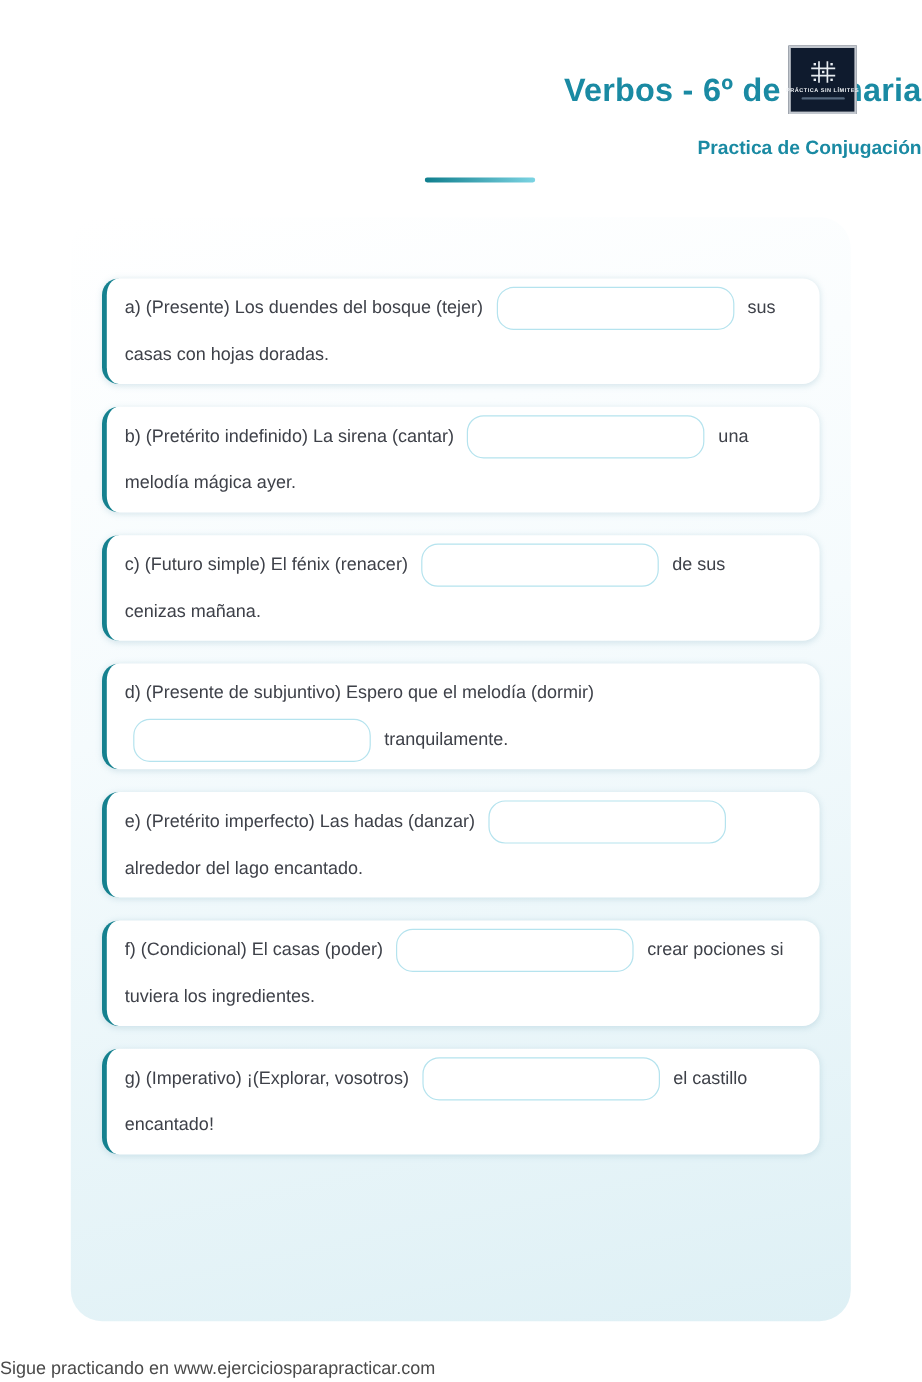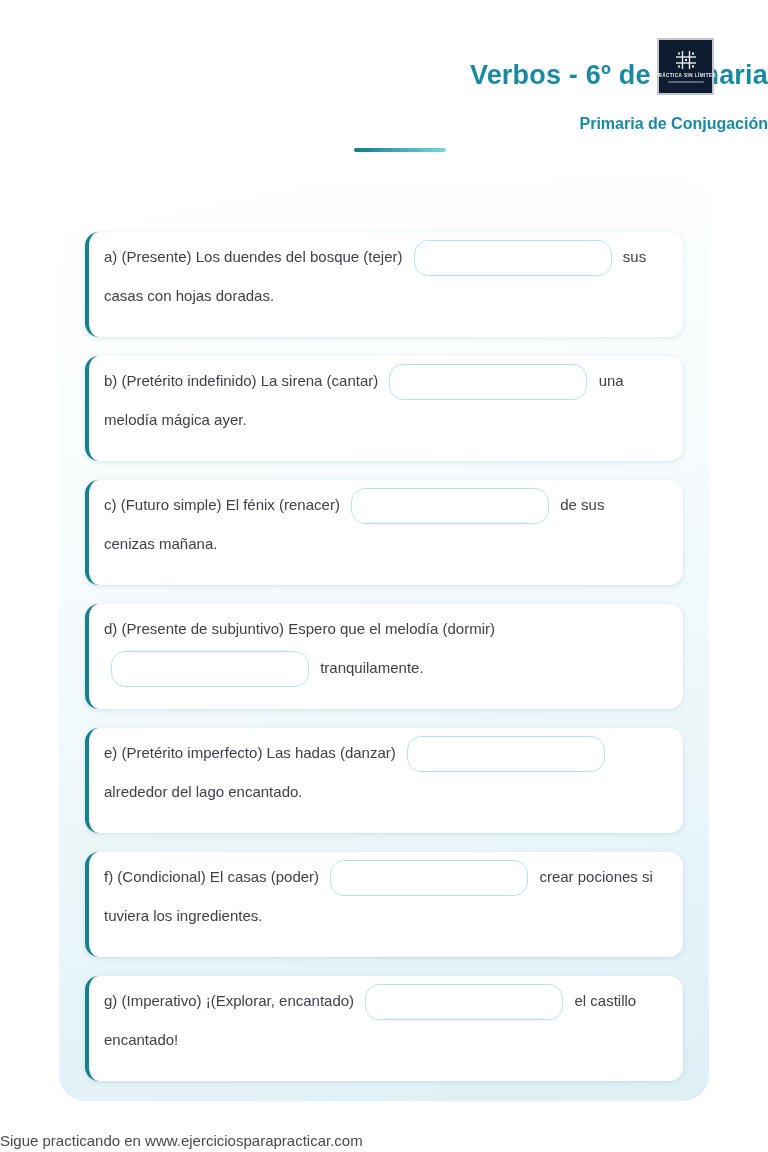--- a/index.html
+++ b/index.html
@@ -49,21 +49,21 @@
     background:linear-gradient(168deg,#ffffff 0%,#f5fbfd 42%,#def0f5 100%);
     padding:51px 26px 0;
   }
 
   
   .card {
     background:#ffffff;
     border-left:4px solid #15818f;
     border-radius:14px;
     box-shadow:0 1px 5px rgba(120,170,185,0.28);
-    padding:5px 24px 22px 15px;
+    padding:5px 24px 5px 15px;
     margin-bottom:19px;
     font-size:15px;
     color:#3e4149;
     line-height:39px;
   }
   .card:last-child { margin-bottom:0; }
 
   .answer {
     display:inline-block;
     width:198px; height:36px;
@@ -103,21 +103,21 @@
       <rect x="3" y="15.5" width="2" height="2"></rect>
       <rect x="17" y="15.5" width="2" height="2"></rect>
     </g>
   </svg>
   <div class="logo-text">PRÁCTICA SIN LÍMITES</div>
   <div class="logo-subline"></div>
 </div>
 
 <div class="header">
   <div class="title">Verbos - 6º de Primaria</div>
-  <div class="subtitle">Primaria de Conjugación</div>
+  <div class="subtitle">Practica de Conjugación</div>
   <div class="divider"></div>
 </div>
 
 <div class="panel">
   <div id="exercise-list">
   <div class="card">
     <span class="seg-before">a) (Presente) Los duendes del bosque (tejer) </span>
     <input class="answer" type="text" style="">
     <span class="seg-after"> sus casas con hojas doradas.</span>
   </div>
@@ -146,21 +146,21 @@
     <span class="seg-after"> alrededor del lago encantado.</span>
   </div>
 
   <div class="card">
     <span class="seg-before">f) (Condicional) El casas (poder) </span>
     <input class="answer" type="text" style="">
     <span class="seg-after"> crear pociones si tuviera los ingredientes.</span>
   </div>
 
   <div class="card">
-    <span class="seg-before">g) (Imperativo) ¡(Explorar, encantado) </span>
+    <span class="seg-before">g) (Imperativo) ¡(Explorar, vosotros) </span>
     <input class="answer" type="text" style="">
     <span class="seg-after"> el castillo encantado!</span>
   </div>
 
 </div>
 </div>
 
 <div class="footer">Sigue practicando en www.ejerciciosparapracticar.com</div>
 
 </body></html>

